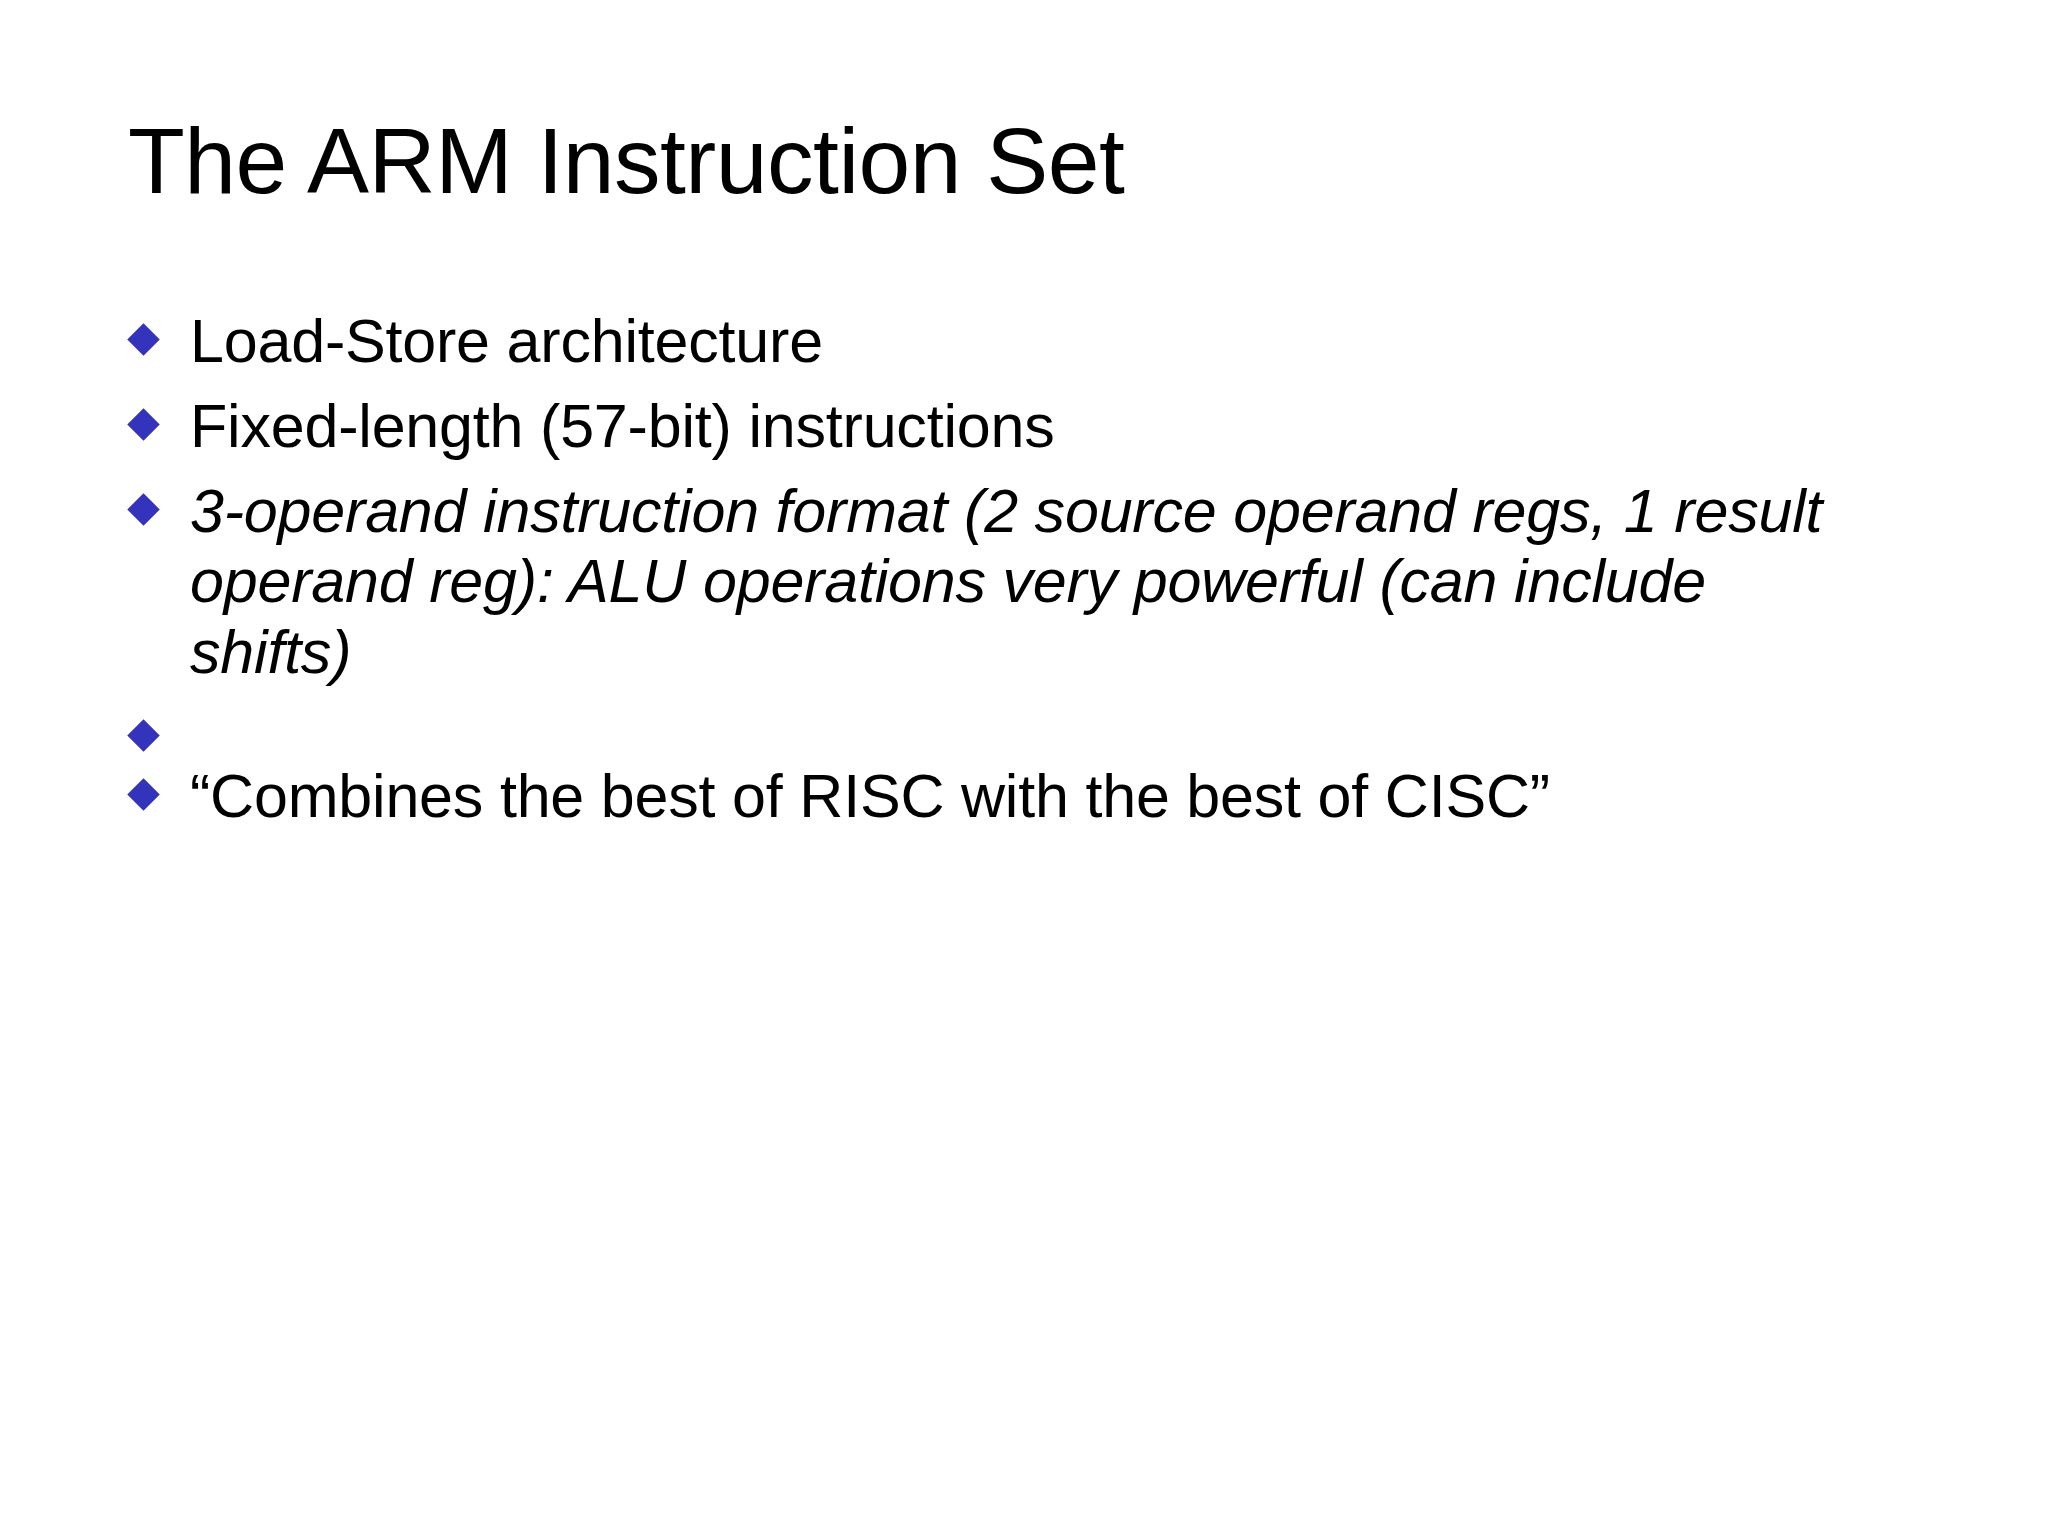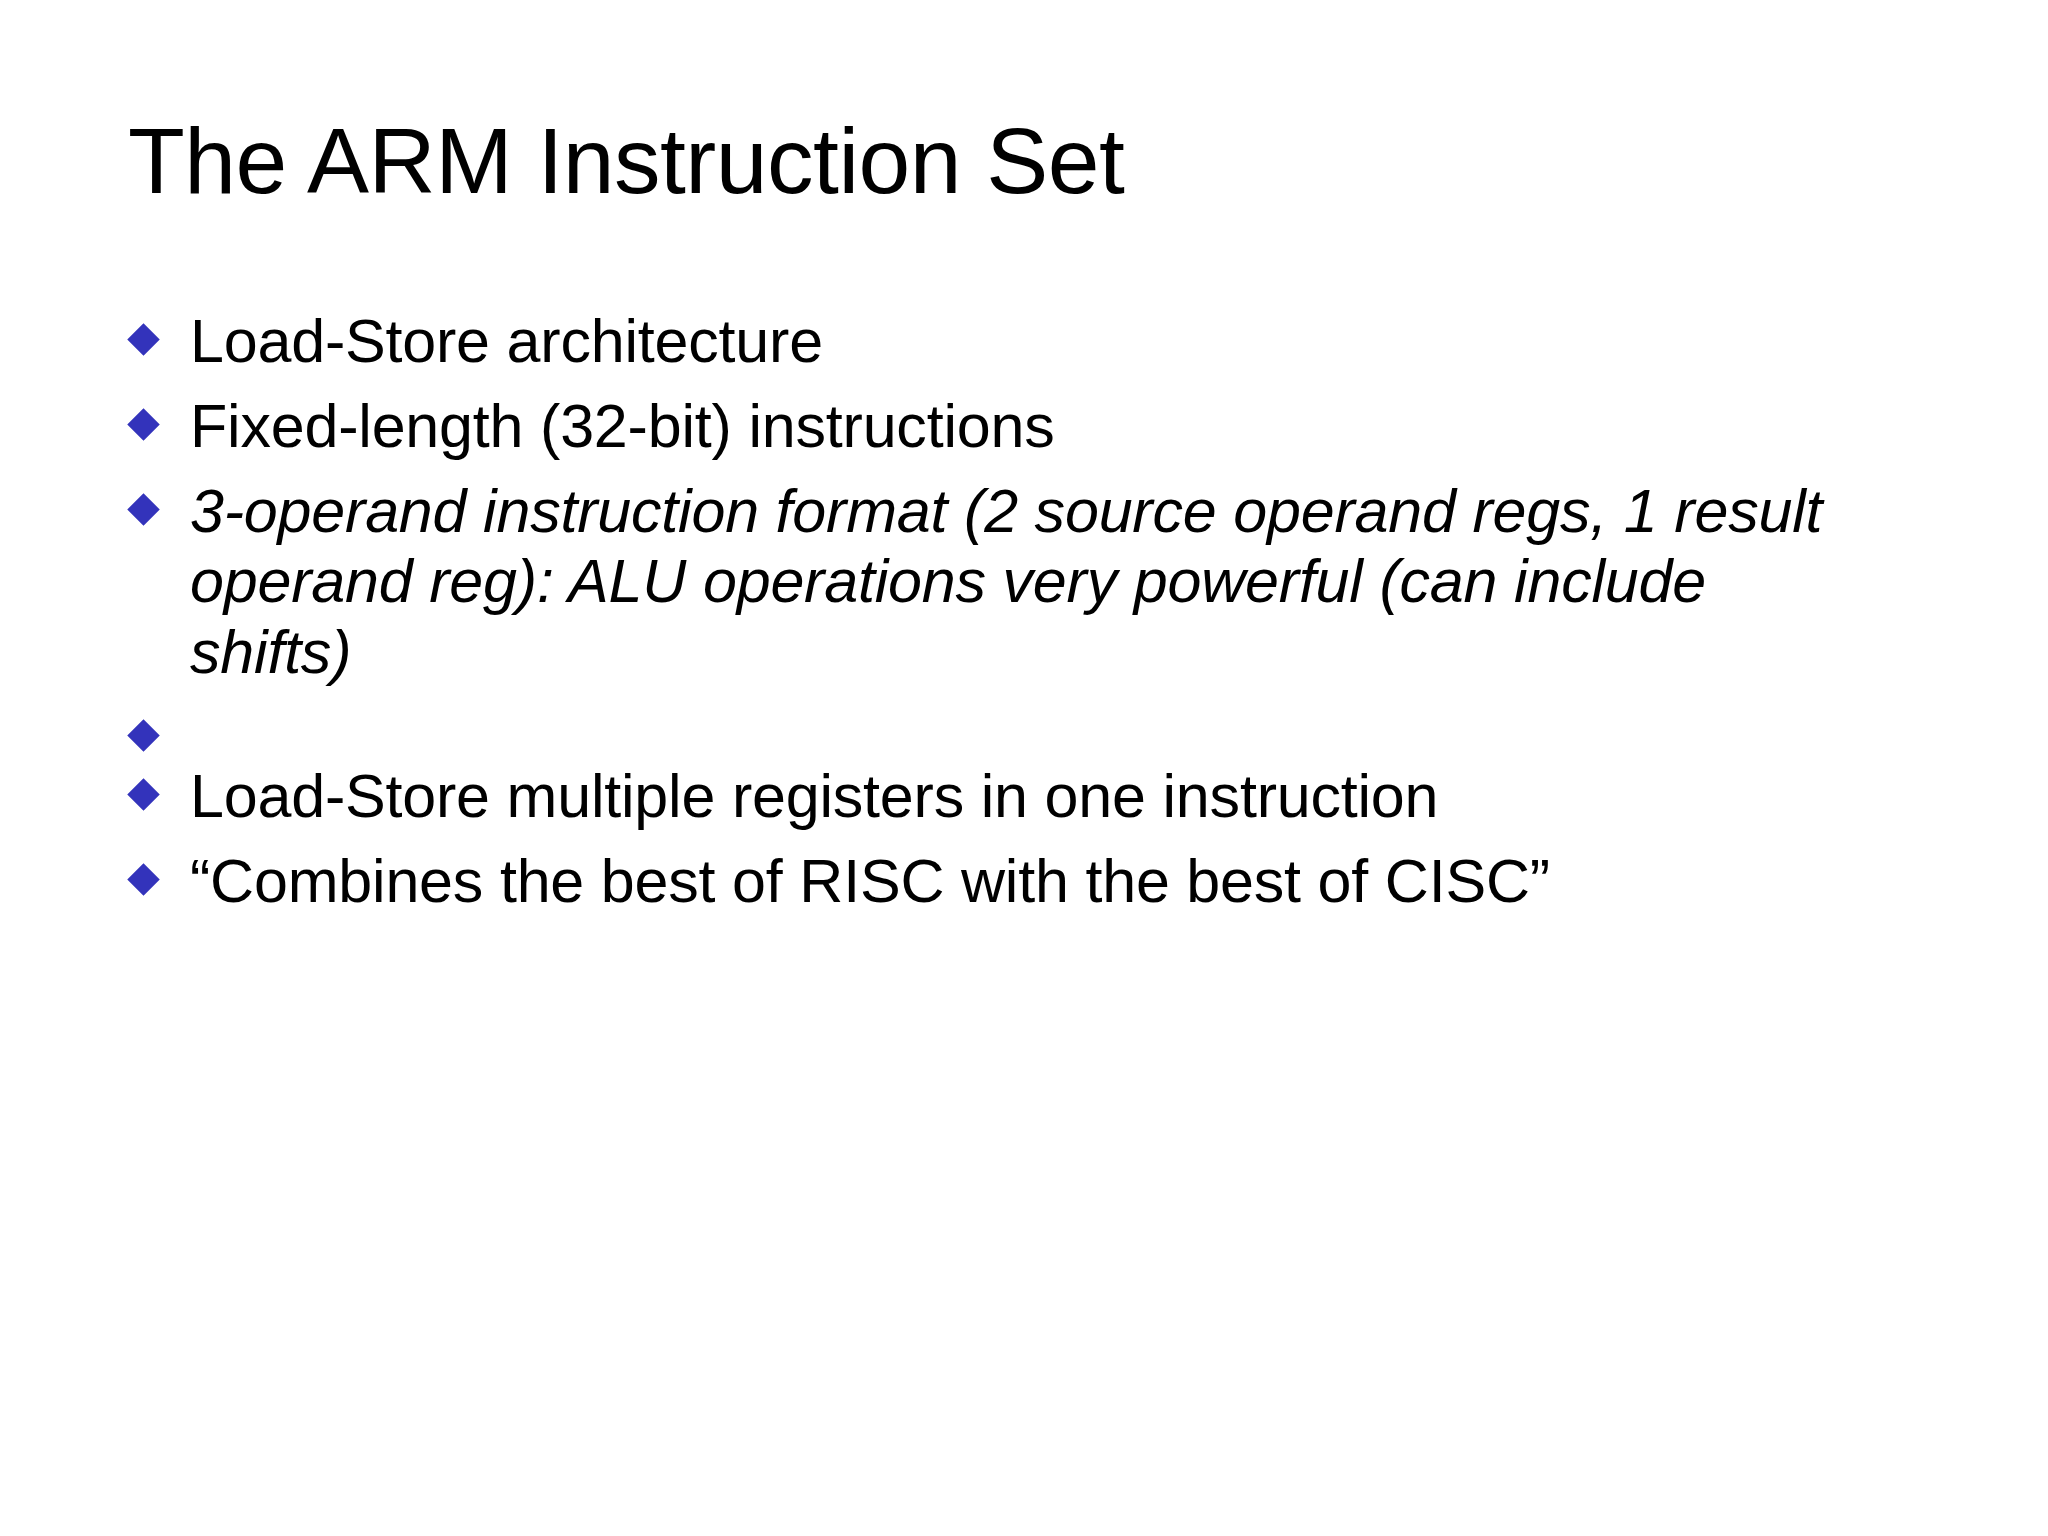--- a/index.html
+++ b/index.html
@@ -102,42 +102,36 @@
       <span class="bullet-marker">
         <span class="diamond" style="background: rgb(51, 51, 187);"></span>
       </span>
       <span class="bullet-text">Load-Store architecture</span>
     </div>
 
     <div class="bullet-row">
       <span class="bullet-marker">
         <span class="diamond" style="background: rgb(51, 51, 187);"></span>
       </span>
-      <span class="bullet-text">Fixed-length (32-bit) instructions</span>
+      <span class="bullet-text">Fixed-length (57-bit) instructions</span>
     </div>
 
     <div class="bullet-row wrap-a">
       <span class="bullet-marker">
         <span class="diamond" style="background: rgb(51, 51, 187);"></span>
       </span>
       <span class="bullet-text">3-operand instruction format (2 source operand regs, 1 result operand reg): ALU operations very powerful (can include shifts)</span>
     </div>
 
     <div class="bullet-row wrap-b">
       <span class="bullet-marker">
         <span class="diamond" style="background: rgb(51, 51, 187);"></span>
       </span>
     </div>
 
-    <div class="bullet-row">
-      <span class="bullet-marker">
-        <span class="diamond" style="background: rgb(51, 51, 187);"></span>
-      </span>
-      <span class="bullet-text">Load-Store multiple registers in one instruction</span>
-    </div>
 
 
     <div class="bullet-row">
       <span class="bullet-marker">
         <span class="diamond" style="background: rgb(51, 51, 187);"></span>
       </span>
       <span class="bullet-text">“Combines the best of RISC with the best of CISC”</span>
     </div>
 
   </div>

